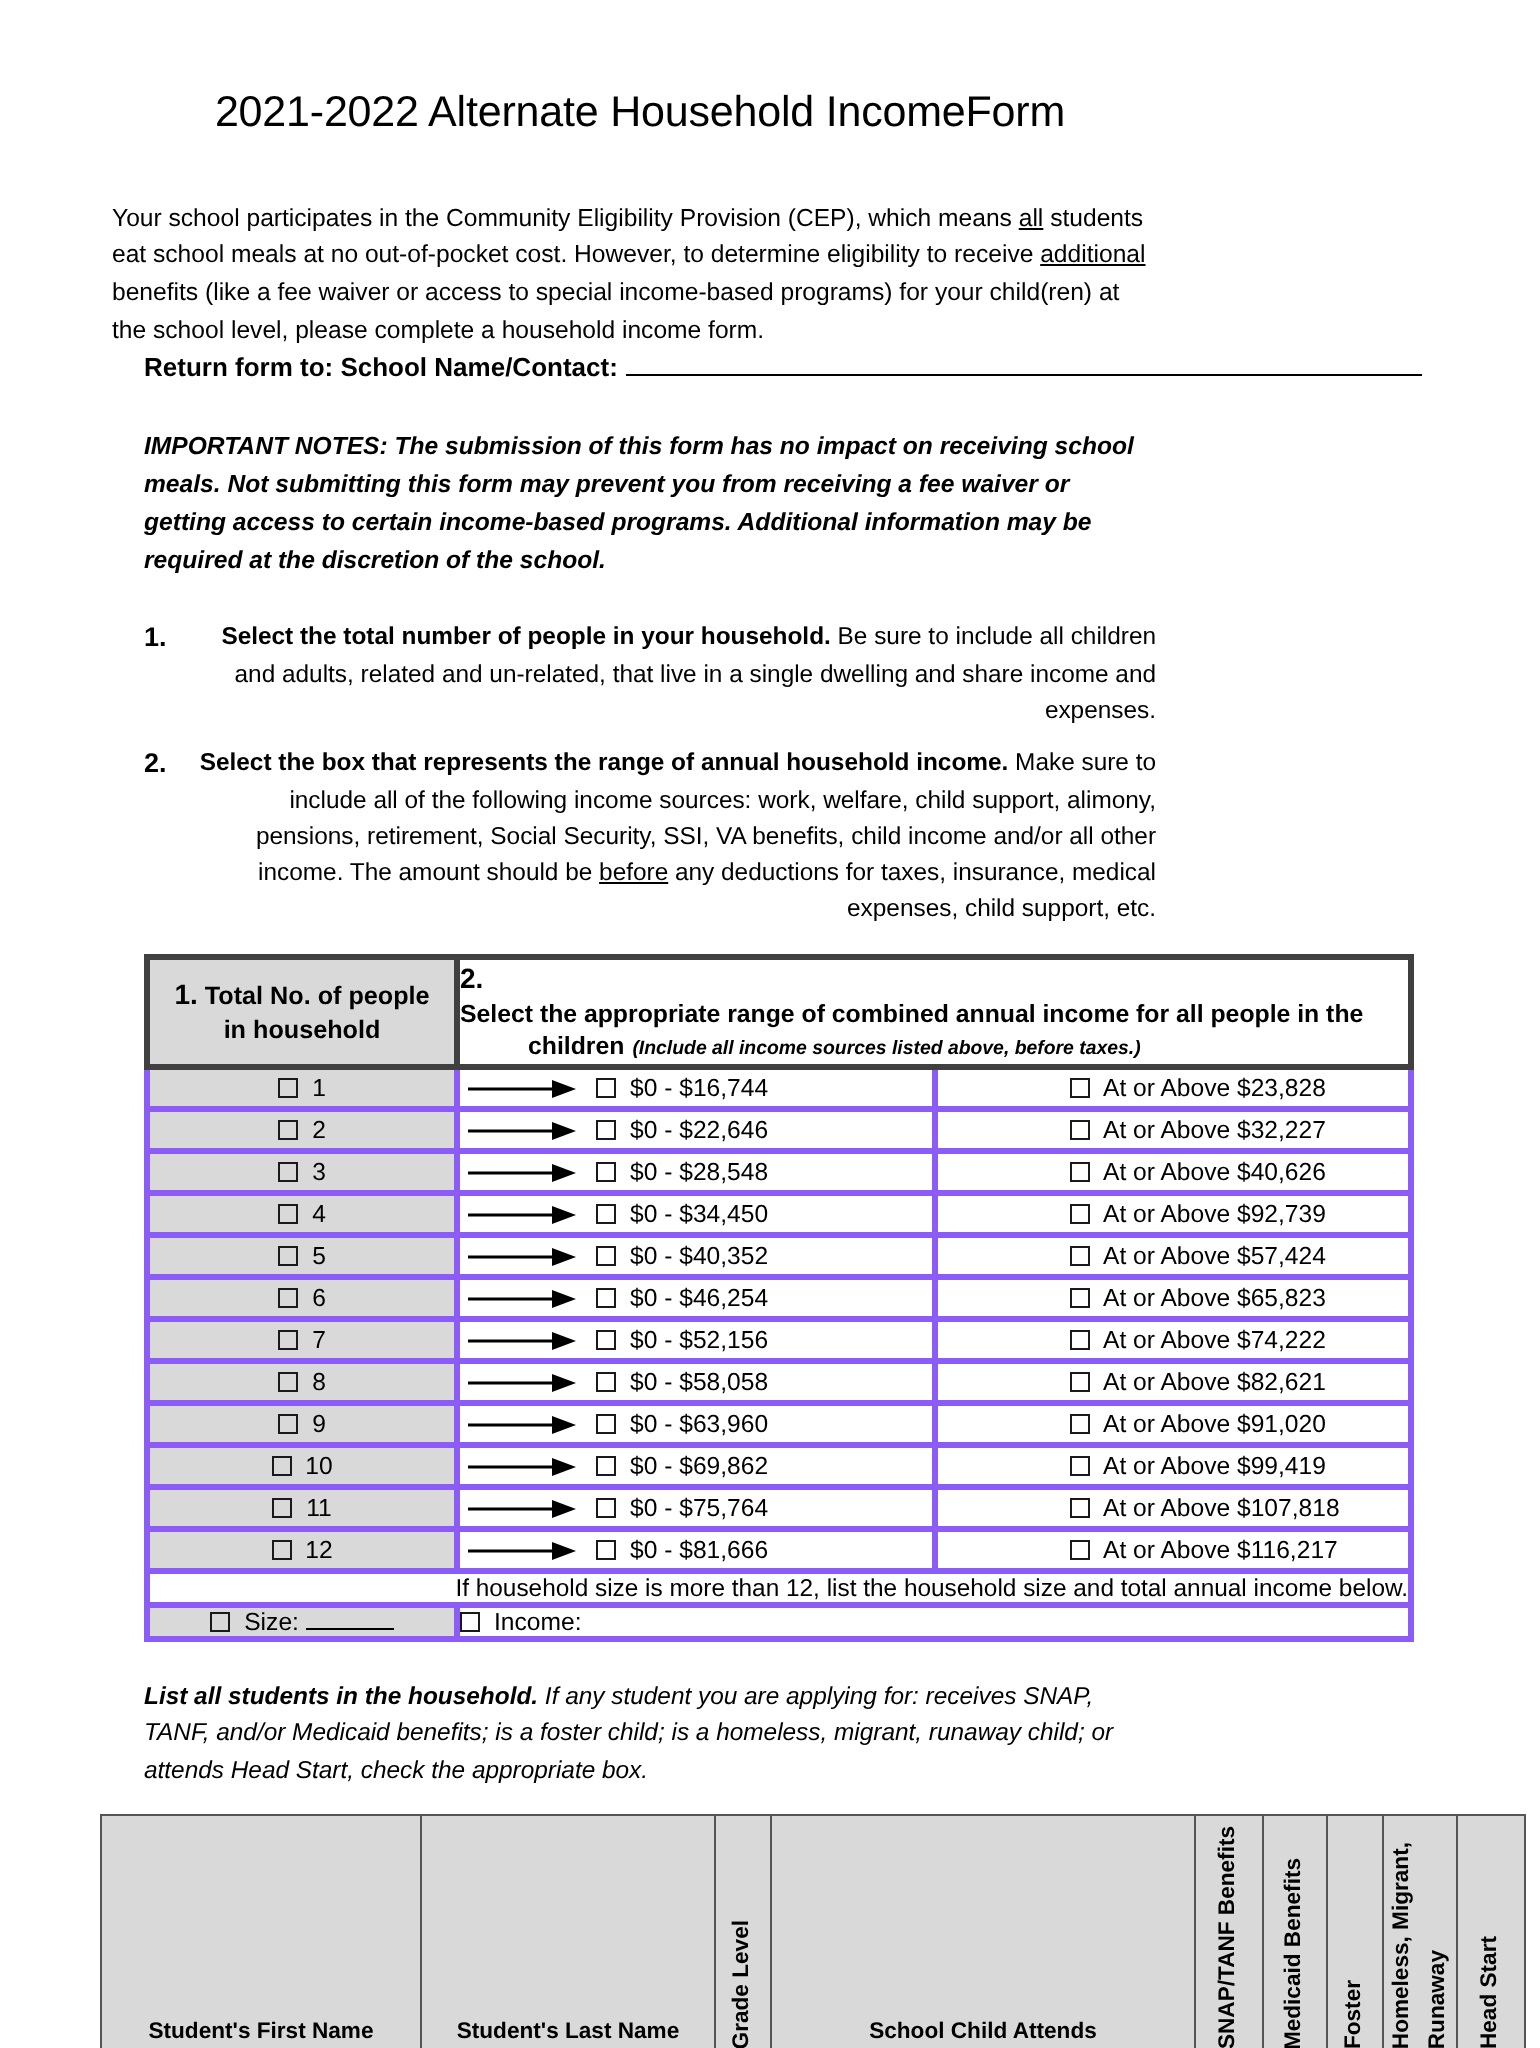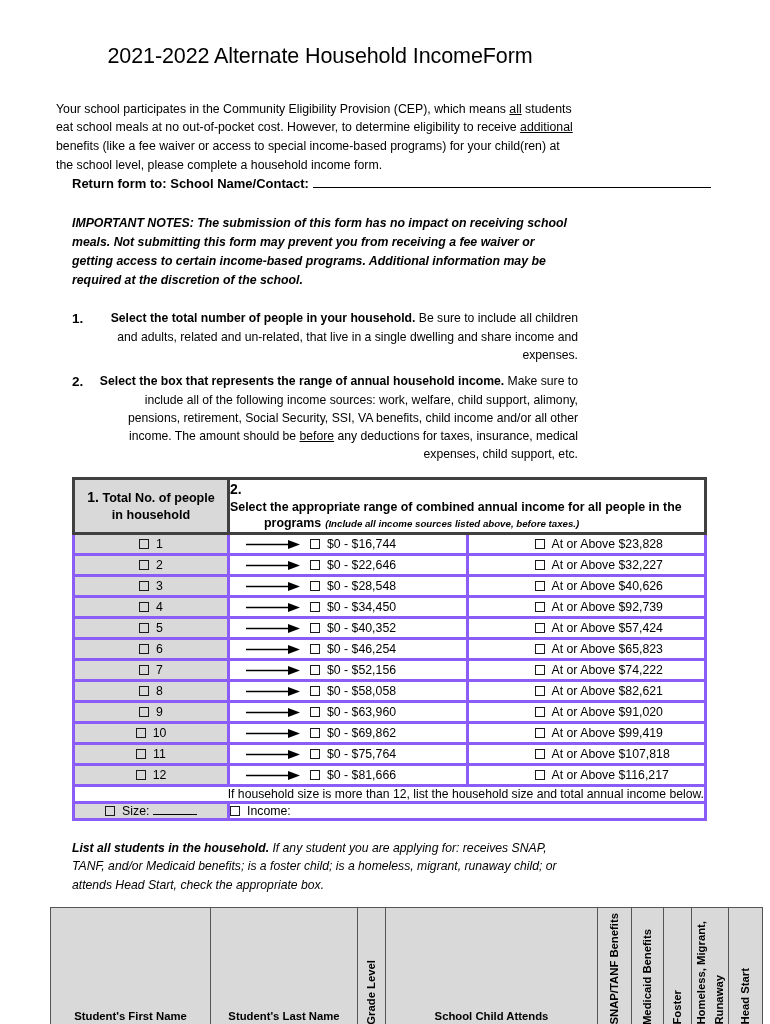--- a/index.html
+++ b/index.html
@@ -141,21 +141,21 @@
   .cell-range, .cell-above {
     background: #ffffff;
     height: 18px;
     font-size: 12.3px;
     padding-left: 0;
   }
   .cell-range { position: relative; }
   .range-inner {
     display: flex;
     align-items: flex-end;
-    padding-left: 16px;
+    padding-left: 4px;
   }
   .arrow {
     flex: 0 0 58px;
     position: relative;
     height: 13px;
   }
   .arrow svg { display: block; }
   .range-text { padding-left: 6px; white-space: nowrap; }
   .above-inner { padding-left: 66px; white-space: nowrap; }
 
@@ -271,21 +271,21 @@
   <table class="income-table">
     <tbody>
       <tr>
         <td class="hdr-left outer">
           <span class="bignum">1.</span>
           <span>Total No. of people</span><br>
           <span>in household</span>
         </td>
         <td class="hdr-right outer" colspan="2">
           <span class="bignum">2.</span><span class="hdr-ind">Select the appropriate range of combined annual income for all people in the</span>
-          <div class="line2"><span>programs</span><span class="sub">(Include all income sources listed above, before taxes.)</span></div>
+          <div class="line2"><span>children</span><span class="sub">(Include all income sources listed above, before taxes.)</span></div>
         </td>
       </tr>
 
       <tr>
         <td class="cell-size"><span class="cbox"></span><span>1</span></td>
         <td class="cell-range">
             <div class="range-inner">
               <span class="arrow">
                 <svg width="58" height="13" viewBox="0 0 58 13">
                   <line x1="0" y1="6.5" x2="44" y2="6.5" stroke="#000" stroke-width="1.6"></line>

